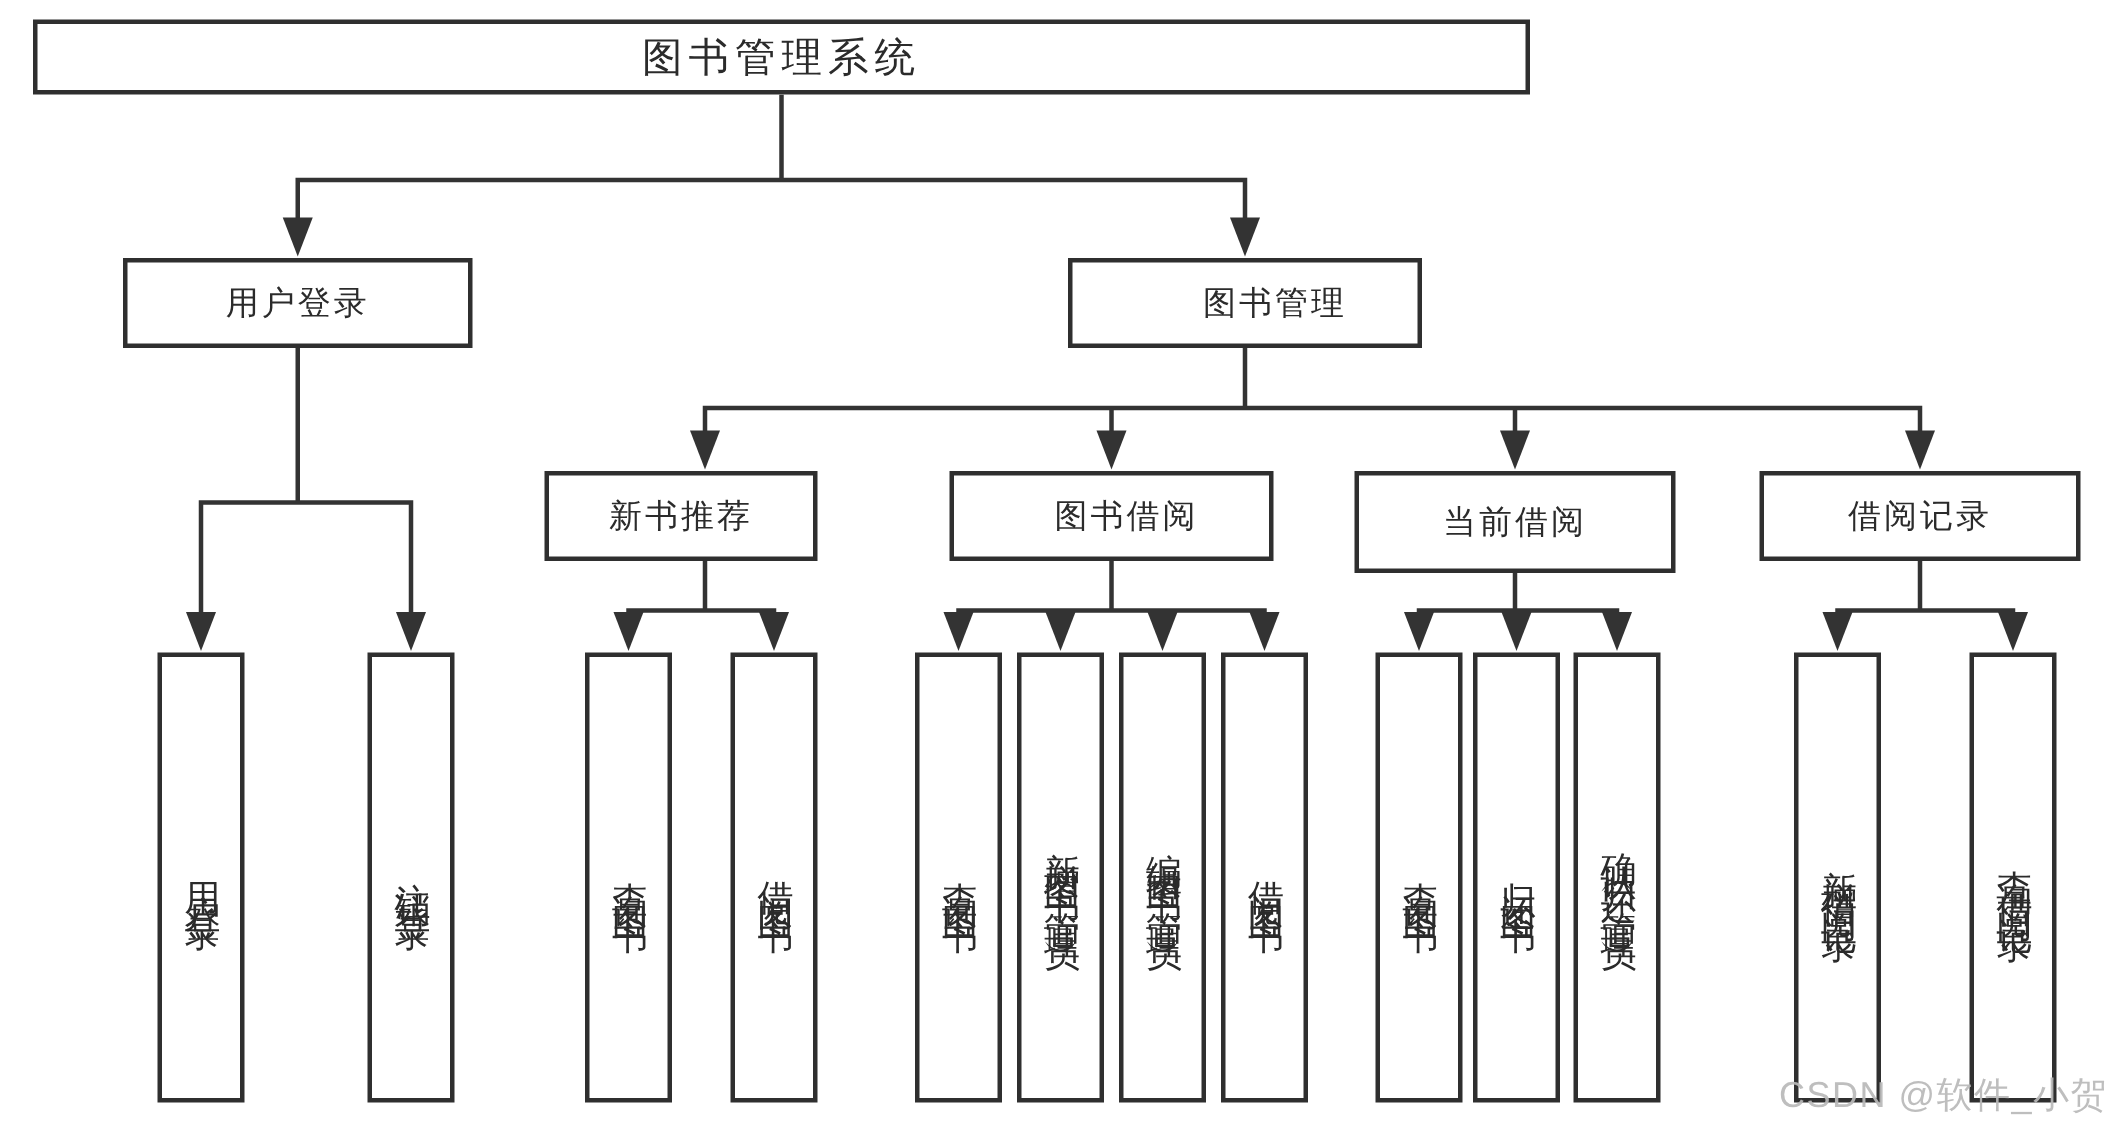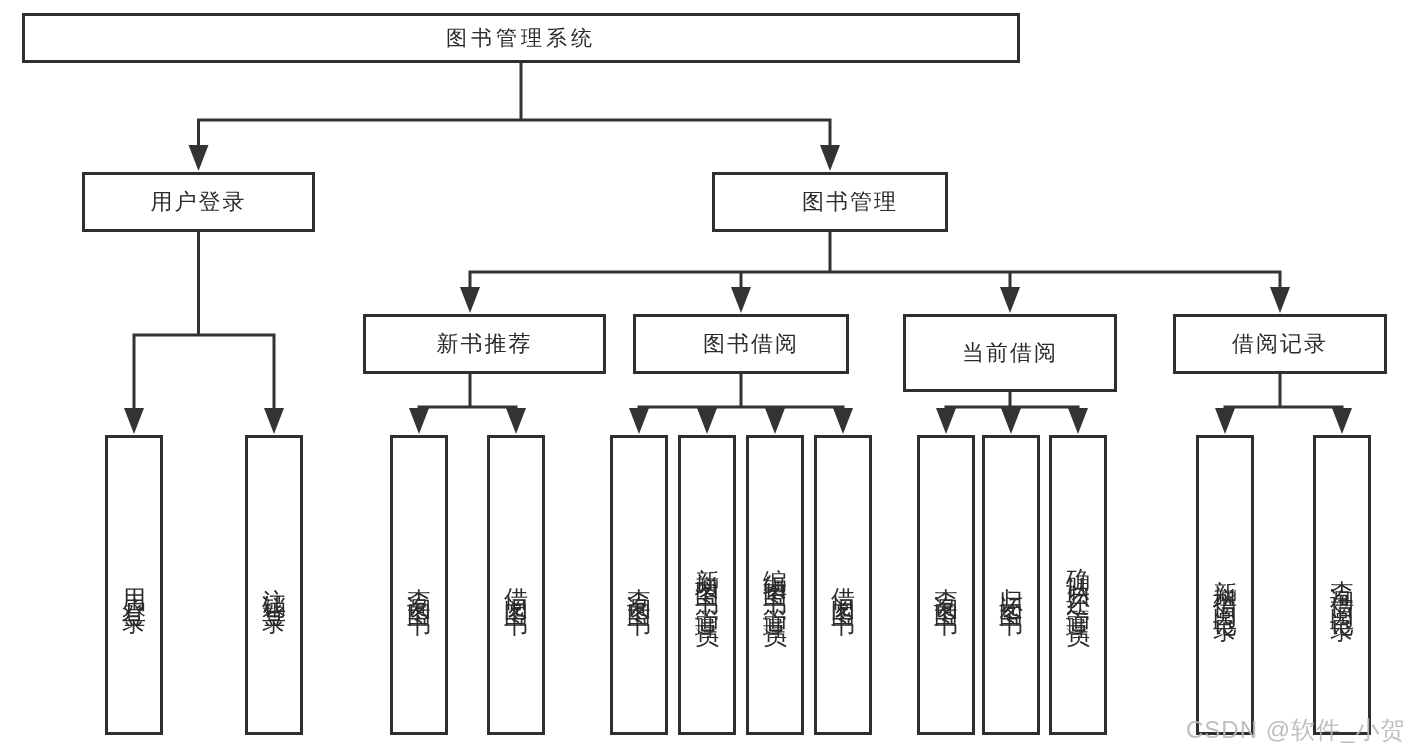--- a/index.html
+++ b/index.html
@@ -21,28 +21,28 @@
     box-sizing:border-box;
     background:#ffffff;
     border:3px solid #2f2f2f;
     display:flex; align-items:center; justify-content:center;
     z-index:2;
   }
   .node .lbl {
     font-size:22px; letter-spacing:2px; color:#2b2b2b; white-space:nowrap;
   }
   .root  { left:22px;  top:13px;  width:998px; height:50px; }
-  .root .lbl { font-size:21px; letter-spacing:4px; }
+  .root .lbl { font-size:27px; letter-spacing:4px; }
 
   .n-user-login { left:82px;  top:172px; width:233px; height:60px; }
   .n-book-mgmt  { left:712px; top:172px; width:236px; height:60px;padding-left:40px; }
 
-  .n-newrec  { left:363px;  top:314px; width:243px; height:60px; }
+  .n-newrec  { left:363px;  top:314px; width:182px; height:60px; }
   .n-borrow  { left:633px;  top:314px; width:216px; height:60px;padding-left:20px; }
-  .n-current { left:903px;  top:314px; width:214px; height:78px; }
+  .n-current { left:903px;  top:314px; width:214px; height:68px; }
   .n-records { left:1173px; top:314px; width:214px; height:60px; }
 
   .leaf { top:435px; width:58px; height:300px; }
   .leaf .lbl {
     writing-mode:vertical-rl;
     text-orientation:mixed;
     font-size:24px;
     letter-spacing:8px;
     line-height:1;
     white-space:nowrap;

